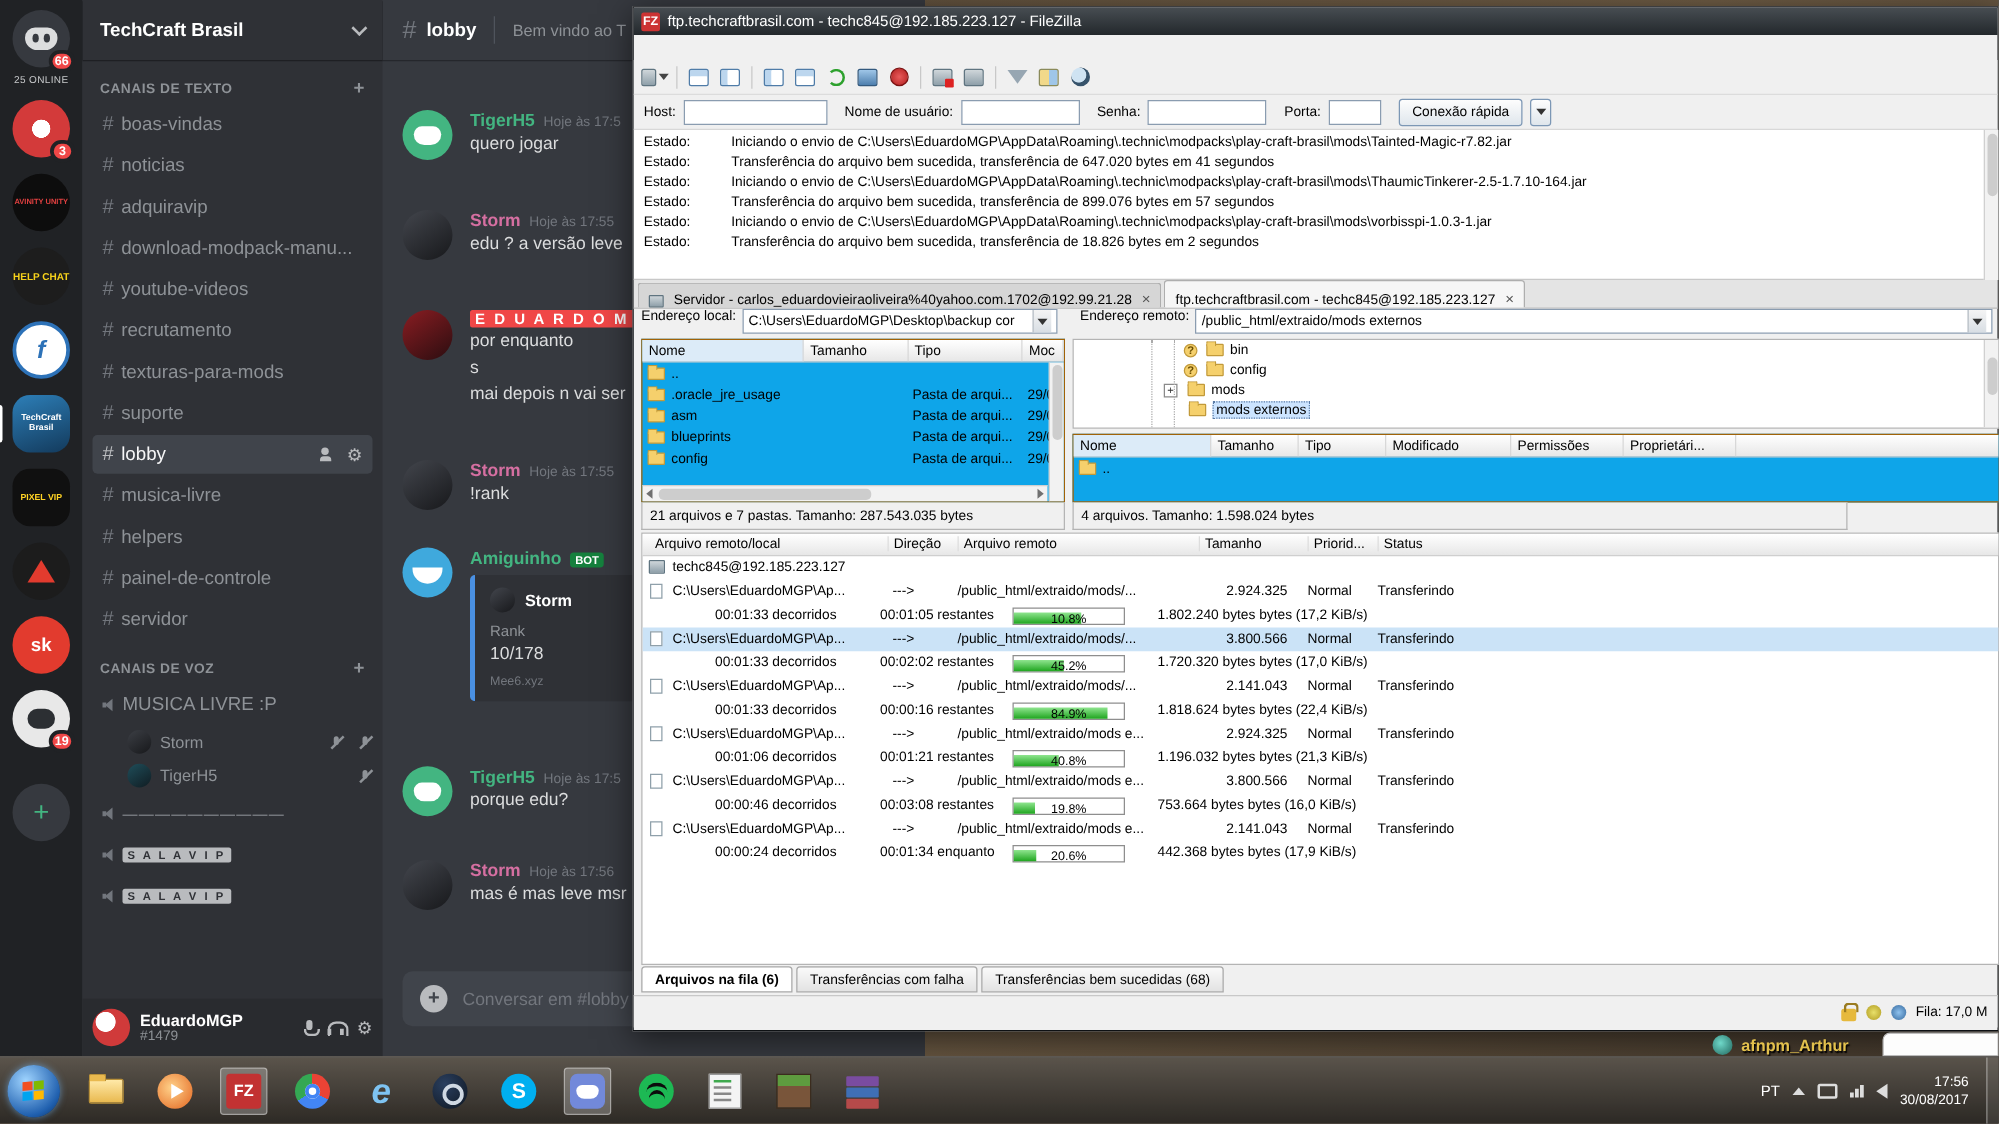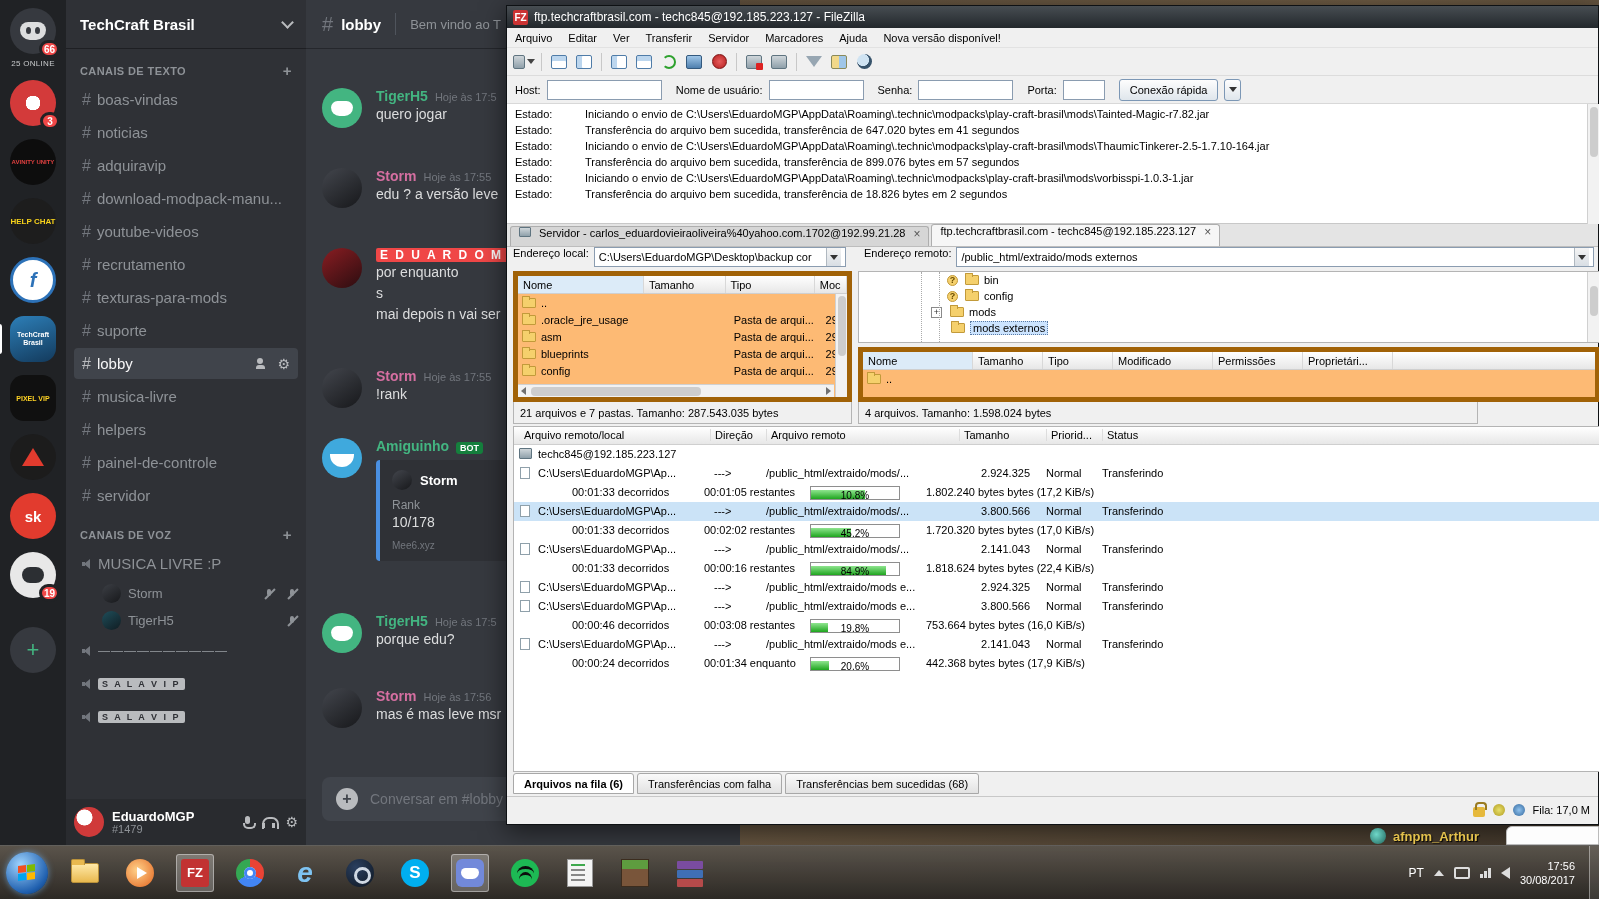--- a/index.html
+++ b/index.html
@@ -140,31 +140,31 @@
   .qbtn{height:22px;padding:0 10px;background:linear-gradient(#fdfdfd,#dfe6ec);border:1px solid #7c97b5;border-radius:3px;
     font-size:11px;cursor:pointer;font-family:"Liberation Sans",sans-serif}
   .qdrop{width:17px;height:22px;background:linear-gradient(#fdfdfd,#dfe6ec);border:1px solid #7c97b5;border-radius:3px;
     display:flex;align-items:center;justify-content:center;cursor:pointer}
   .qdrop i{width:0;height:0;border-left:4px solid transparent;border-right:4px solid transparent;border-top:5px solid #333}
   .fz-log{position:absolute;left:0;top:98px;width:100%;height:120px;background:#fff;border-bottom:1px solid #c8c8c8;overflow:hidden;padding-top:2px}
   .logline{display:flex;height:16px;align-items:center}
   .logk{width:78px;padding-left:8px;flex-shrink:0}
   .logv{white-space:nowrap}
   .fz-tabsbar{position:absolute;left:0;top:218px;width:100%;height:23px;background:#e4e4e4;display:flex;align-items:flex-end;padding:0 3px;gap:2px;border-bottom:1px solid #bdbdbd}
-  .ftab{height:20px;display:flex;align-items:flex-start;gap:8px;padding:0 8px;background:#d6d6d6;border:1px solid #aeaeae;
+  .ftab{height:20px;display:flex;align-items:flex-end;gap:8px;padding:0 8px;background:#d6d6d6;border:1px solid #aeaeae;
     border-bottom:none;border-radius:3px 3px 0 0;font-size:11px;white-space:nowrap;cursor:pointer}
   .ftab.active{background:#f6f6f6;height:22px}
   .ftab .x{color:#555;font-size:12px;cursor:pointer}
   .ftab .srv{width:12px;height:10px;background:linear-gradient(#cfd6da,#8fa0aa);border:1px solid #5f7480;border-radius:1px}
   .fz-addr{position:absolute;top:241px;height:24px;display:flex;align-items:flex-start;gap:5px;padding:0 6px}
   .combo{flex:1;height:20px;background:#fff;border:1px solid #8a9cb0;display:flex;align-items:center;padding:0 4px;white-space:nowrap;overflow:hidden}
   .combo .arr{margin-left:auto;width:15px;height:18px;background:linear-gradient(#f4f4f4,#d8dee4);border-left:1px solid #b0b8c0;
     display:flex;align-items:center;justify-content:center;flex-shrink:0}
   .combo .arr i{width:0;height:0;border-left:4px solid transparent;border-right:4px solid transparent;border-top:5px solid #333}
-  .pane{position:absolute;background:#fdba74;border:5px solid #a16207}
+  .pane{position:absolute;background:#0ea5e9;border:1px solid #a16207}
   .lhead{display:flex;height:18px;background:linear-gradient(#ffffff,#e7e7e7);border-bottom:1px solid #cfcfcf;align-items:center}
   .lhead span{border-right:1px solid #d8d8d8;height:100%;display:flex;align-items:center;padding:0 5px;white-space:nowrap;overflow:hidden}
   .lrow{height:17px;display:flex;align-items:center;white-space:nowrap}
   .fico{width:14px;height:10px;background:#f5d06c;border:1px solid #c29a3a;border-radius:1px;position:relative;margin:0 5px 0 4px;flex-shrink:0}
   .fico::before{content:"";position:absolute;left:-1px;top:-3px;width:6px;height:3px;background:#f5d06c;border:1px solid #c29a3a;border-bottom:none;border-radius:1px 1px 0 0}
   .pico{width:11px;height:13px;background:#fff;border:1px solid #8fa0aa;margin:0 6px 0 5px;position:relative;flex-shrink:0}
   .pico::after{content:"";position:absolute;left:2px;top:3px;width:6px;height:1px;background:#7b91a0;box-shadow:0 3px 0 #7b91a0,0 6px 0 #7b91a0}
   .statusline{position:absolute;height:22px;background:#f0f0f0;border:1px solid #b4b4b4;border-top:none;display:flex;align-items:center;padding:0 6px;white-space:nowrap;overflow:hidden}
   .hscroll{position:absolute;height:13px;background:#f2f2f2;border-top:1px solid #d0d0d0;display:flex;align-items:center}
   .hscroll .thumb{height:9px;background:#cdcdcd;border-radius:4px;margin:0 2px}
@@ -498,30 +498,20 @@
         <span class="dph">Conversar em #lobby</span>
       </div>
     </div>
   </div>
 
   <div class="fz">
     <div class="fz-title">
       <span class="fz-logo">FZ</span>
       <span>ftp.techcraftbrasil.com - techc845@192.185.223.127 - FileZilla</span>
     </div>
-    <div class="fz-menu">
-      <span>Arquivo</span>
-      <span>Editar</span>
-      <span>Ver</span>
-      <span>Transferir</span>
-      <span>Servidor</span>
-      <span>Marcadores</span>
-      <span>Ajuda</span>
-      <span>Nova versão disponível!</span>
-    </div>
     <div class="fz-toolbar">
       <span class="tbtn">
           <span class="tico ti-server"></span>
           <span class="tcaret"></span>
         </span>
       <span class="tsep"></span>
       <span class="tbtn">
           <span class="tico ti-panel"></span>
         </span>
       <span class="tbtn">
@@ -810,20 +800,29 @@
 
       <div class="qrow">
         <span class="qfile"></span>
         <span style="left:24px">C:\Users\EduardoMGP\Ap...</span>
         <span style="left:200px">---&gt;</span>
         <span style="left:252px">/public_html/extraido/mods e...</span>
         <span style="left:420px;width:96px;text-align:right">2.924.325</span>
         <span style="left:532px">Normal</span>
         <span style="left:588px">Transferindo</span>
       </div>
+      <div class="qrow">
+        <span style="left:58px">00:01:06 decorridos</span>
+        <span style="left:190px">00:01:21 restantes</span>
+        <span class="pbar">
+            <span class="pfill" style="width: 40.8%;"></span>
+            <span class="plabel">40.8%</span>
+          </span>
+        <span style="left:412px">1.196.032 bytes bytes (21,3 KiB/s)</span>
+      </div>
 
       <div class="qrow">
         <span class="qfile"></span>
         <span style="left:24px">C:\Users\EduardoMGP\Ap...</span>
         <span style="left:200px">---&gt;</span>
         <span style="left:252px">/public_html/extraido/mods e...</span>
         <span style="left:420px;width:96px;text-align:right">3.800.566</span>
         <span style="left:532px">Normal</span>
         <span style="left:588px">Transferindo</span>
       </div>

